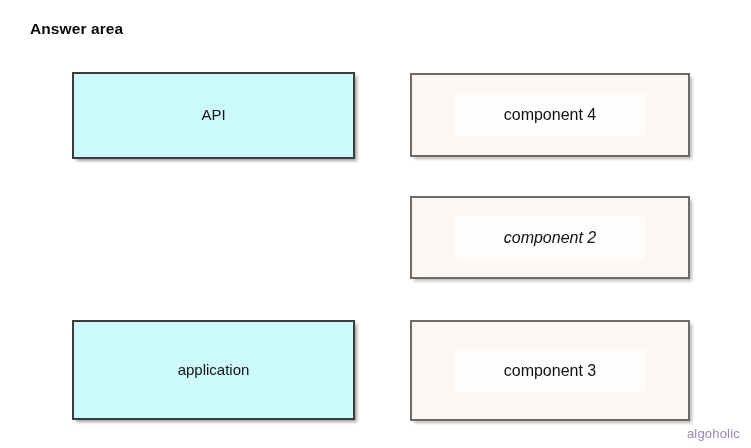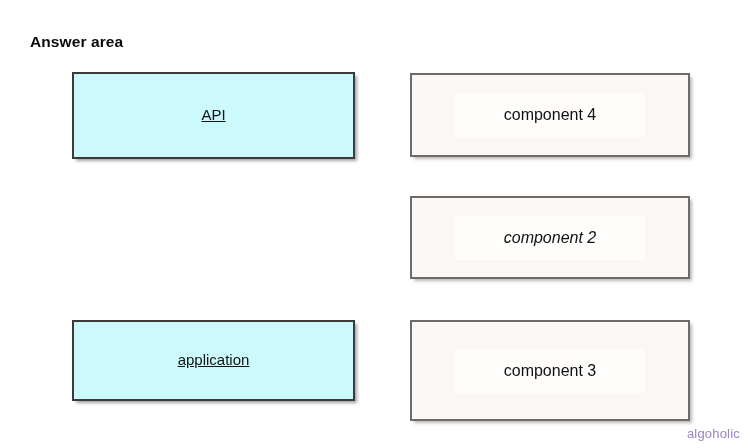--- a/index.html
+++ b/index.html
@@ -17,21 +17,21 @@
     position: relative;
     width: 751px;
     height: 448px;
     background: #ffffff;
   }
 
   
   .page-title {
     position: absolute;
     left: 30px;
-    top: 33px;
+    top: 20px;
     font-size: 15.5px;
     font-weight: bold;
     color: #0a0a0a;
     letter-spacing: 0.1px;
     white-space: nowrap;
   }
 
   
   .box {
     position: absolute;
@@ -45,21 +45,20 @@
   .drag-tile {
     background: #ccf9fc;
     border: 2px solid #3b3b3b;
     box-shadow: 3px 3px 3px -1px rgba(90, 90, 90, 0.55);
   }
   .drag-tile-label {
     font-size: 15px;
     color: #141414;
     line-height: 1.1;
     white-space: nowrap;
-    text-decoration: underline;
   }
 
   
   .drop-slot {
     background: #faf7f4;
     border: 2px solid #6d6a68;
     box-shadow: 3px 3px 3px -1px rgba(120, 118, 116, 0.5);
   }
   .drop-slot-inner {
     background: #fffdfb;
@@ -91,21 +90,21 @@
 
 <div id="canvas">
 
   <div class="page-title">Answer area</div>
 
   <div class="box drag-tile" style="left:72px; top:72px; width:283px; height:87px;">
     <span class="drag-tile-label">API</span>
   </div>
 
 
-  <div class="box drag-tile" style="left:72px; top:320px; width:283px; height:81px;">
+  <div class="box drag-tile" style="left:72px; top:320px; width:283px; height:100px;">
     <span class="drag-tile-label">application</span>
   </div>
 
   <div class="box drop-slot" style="left:410px; top:73px; width:280px; height:84px;">
     <div class="drop-slot-inner" style="width:190px; height:44px;">
       <span class="drop-slot-label">component 4</span>
     </div>
   </div>
 
   <div class="box drop-slot" style="left:410px; top:196px; width:280px; height:83px;">

